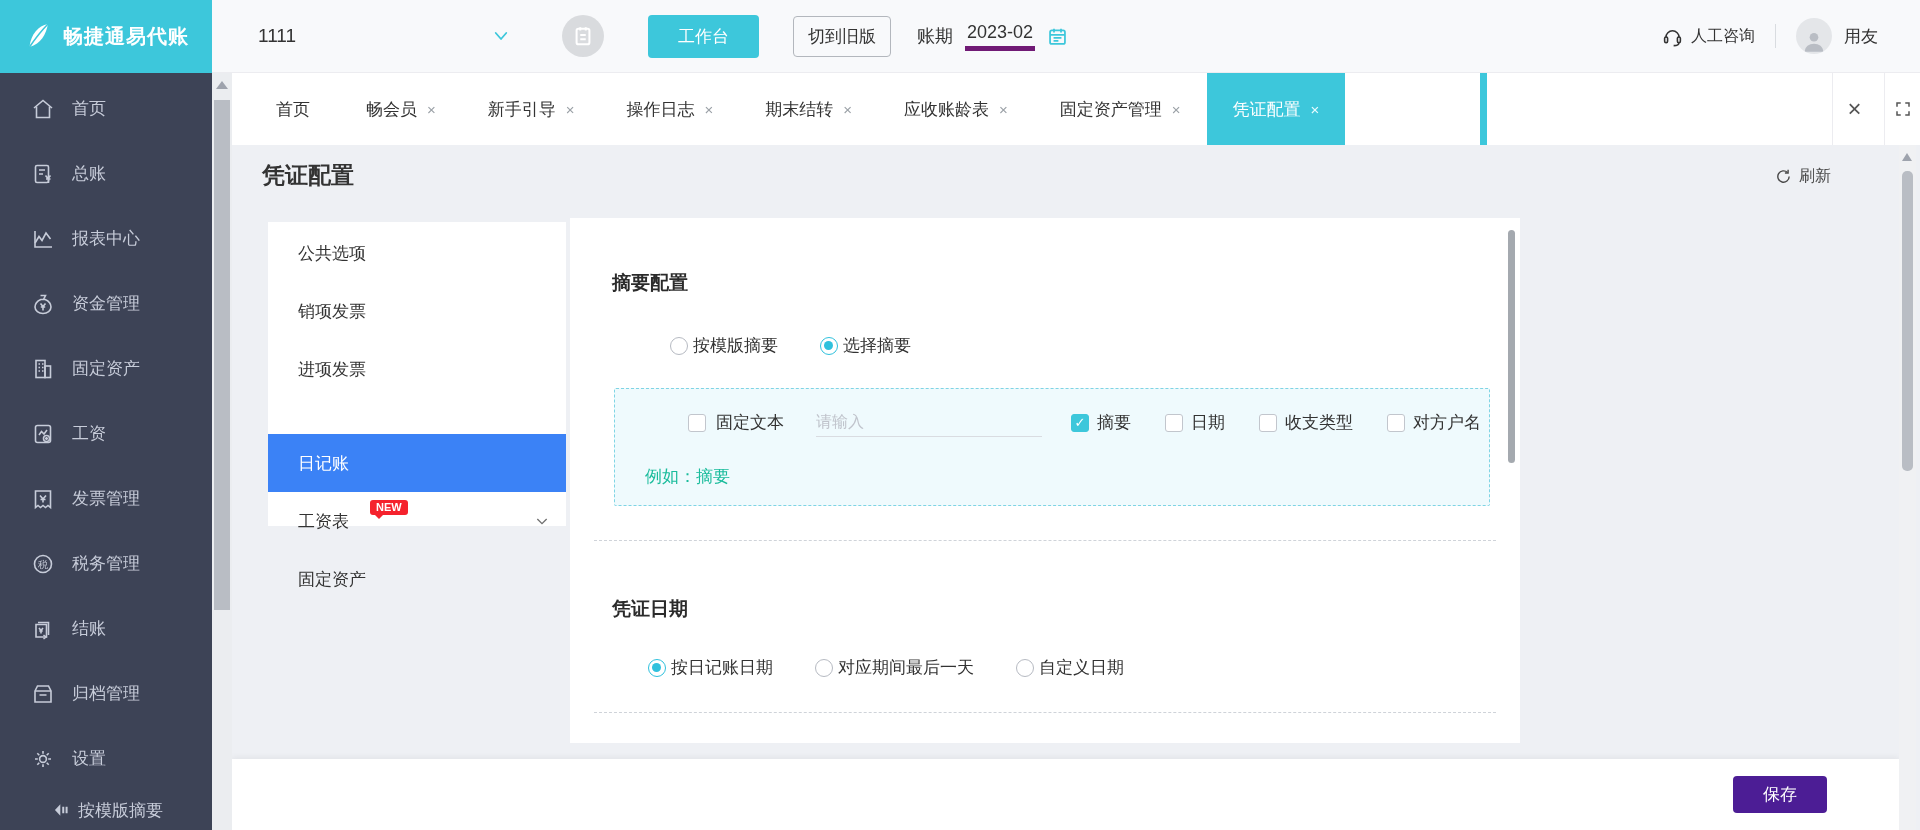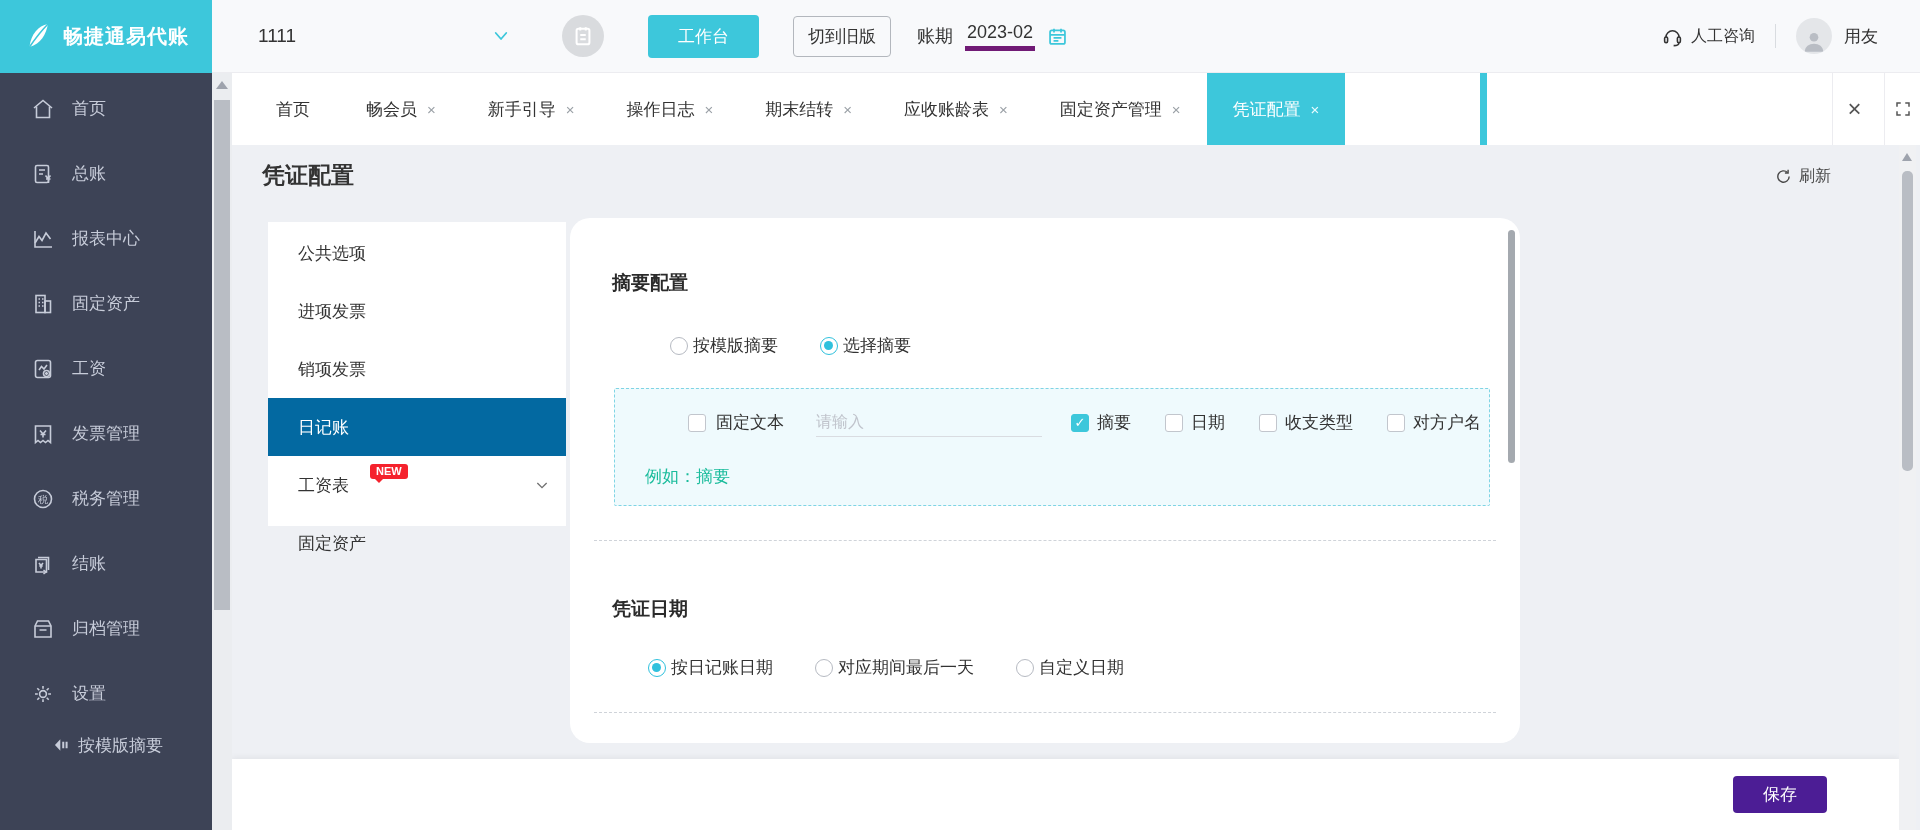--- a/index.html
+++ b/index.html
@@ -45,27 +45,27 @@
   .tabbar-close { right:44px; width:44px; font-size:24px; color:#555; }
   .tabbar-full { right:0; width:36px; }
 
   
   .page-title { position:absolute; left:262px; top:160px; font-size:23px; font-weight:600; color:#333; z-index:2; }
   .refresh { position:absolute; left:1775px; top:166px; display:flex; align-items:center; gap:7px; font-size:16px; color:#4a4a4a; cursor:pointer; z-index:2; }
 
   
   .left-panel { position:absolute; left:268px; top:222px; width:298px; height:304px; background:#fff; padding-top:2px; z-index:2; }
   .menu-item { height:58px; display:flex; align-items:center; padding-left:30px; font-size:17px; color:#333; cursor:pointer; position:relative; }
-  .menu-item.active { background:#0369a1; color:#fff; }
+  .menu-item.active { background:#3b82f6; color:#fff;margin-top:36px; }
   .badge { position:absolute; top:8px; left:102px; background:#f5222d; color:#fff; font-size:11px; font-weight:bold; padding:2px 6px; border-radius:3px; line-height:1; }
   .badge::after { content:""; position:absolute; left:4px; bottom:-4px; border-left:5px solid transparent; border-right:5px solid transparent; border-top:5px solid #f5222d; }
   .menu-chevron { margin-left:auto; margin-right:16px; color:#707070; }
 
   
-  .main-panel { position:absolute; left:570px; top:218px; width:950px; height:525px; background:#fff; z-index:2;border-radius:20px; }
+  .main-panel { position:absolute; left:570px; top:218px; width:950px; height:525px; background:#fff; z-index:2; }
   .panel-scroll-thumb { position:absolute; right:5px; top:12px; width:7px; height:233px; background:#a4a9af; border-radius:4px; }
   .sec-heading { position:absolute; left:42px; font-size:19px; font-weight:bold; color:#2b2b2b; }
   .h1 { top:52px; } .h2 { top:378px; }
   .radio-row { position:absolute; display:flex; align-items:center; gap:42px; font-size:17px; }
   .rr1 { left:100px; top:116px; } .rr2 { left:78px; top:438px; }
   .radio-opt { display:flex; align-items:center; gap:5px; cursor:pointer; }
   .radio { width:18px; height:18px; border-radius:50%; border:1.5px solid #b6bac2; background:#fff; flex:none; position:relative; }
   .radio.sel { border-color:#2fc1dd; }
   .radio.sel::after { content:""; position:absolute; left:3px; top:3px; width:9px; height:9px; border-radius:50%; background:#2fc1dd; }
   .dashed-box { position:absolute; left:44px; top:170px; width:876px; height:118px; background:#effafd; border:1px dashed #7fd4e4; border-radius:2px; }
@@ -181,20 +181,30 @@
         <svg width="24" height="24" viewBox="0 0 24 24" fill="none" stroke="#c7ccd9" stroke-width="1.6">
           <path d="M4 4 V20 H21"></path>
           <path d="M4 16 L8 9.5 L11 13.5 L15 6 L19.5 12"></path>
         </svg>
       </span>
     <span>报表中心</span>
   </div>
   <div class="side-item">
     <span>
         <svg width="24" height="24" viewBox="0 0 24 24" fill="none" stroke="#c7ccd9" stroke-width="1.6">
+          <path d="M9.5 3.5 H14.5 L12.5 7.5"></path>
+          <path d="M9.8 7.5 C5.5 9.5 4 12.5 4 15 a8 6.5 0 0 0 16 0 c0 -2.5 -1.5 -5.5 -5.8 -7.5 Z"></path>
+          <path d="M9.5 11.5 L12 14.5 L14.5 11.5 M9.8 15 H14.2 M12 14.5 V18.5"></path>
+        </svg>
+      </span>
+    <span>资金管理</span>
+  </div>
+  <div class="side-item">
+    <span>
+        <svg width="24" height="24" viewBox="0 0 24 24" fill="none" stroke="#c7ccd9" stroke-width="1.6">
           <rect x="5" y="3.5" width="9" height="17"></rect>
           <rect x="14" y="9" width="5.5" height="11.5"></rect>
           <path d="M7.5 7 H9 M11 7 H12.5 M7.5 10.5 H9 M11 10.5 H12.5 M7.5 14 H9 M11 14 H12.5"></path>
         </svg>
       </span>
     <span>固定资产</span>
   </div>
   <div class="side-item">
     <span>
         <svg width="24" height="24" viewBox="0 0 24 24" fill="none" stroke="#c7ccd9" stroke-width="1.6">
@@ -318,24 +328,24 @@
       </svg>
   </span>
   <span>刷新</span>
 </div>
 
 <div class="left-panel">
   <div class="menu-item">
       <span>公共选项</span>
     </div>
   <div class="menu-item">
+      <span>销项发票</span>
+    </div>
+  <div class="menu-item">
       <span>进项发票</span>
-    </div>
-  <div class="menu-item">
-      <span>销项发票</span>
     </div>
   <div class="menu-item active">
       <span>日记账</span>
     </div>
   <div class="menu-item">
     <span>工资表</span>
     <span class="badge">NEW</span>
     <span class="menu-chevron">
       <svg width="16" height="16" viewBox="0 0 24 24" fill="none" stroke="#707070" stroke-width="2">
           <path d="M5 9 L12 16 L19 9"></path>

